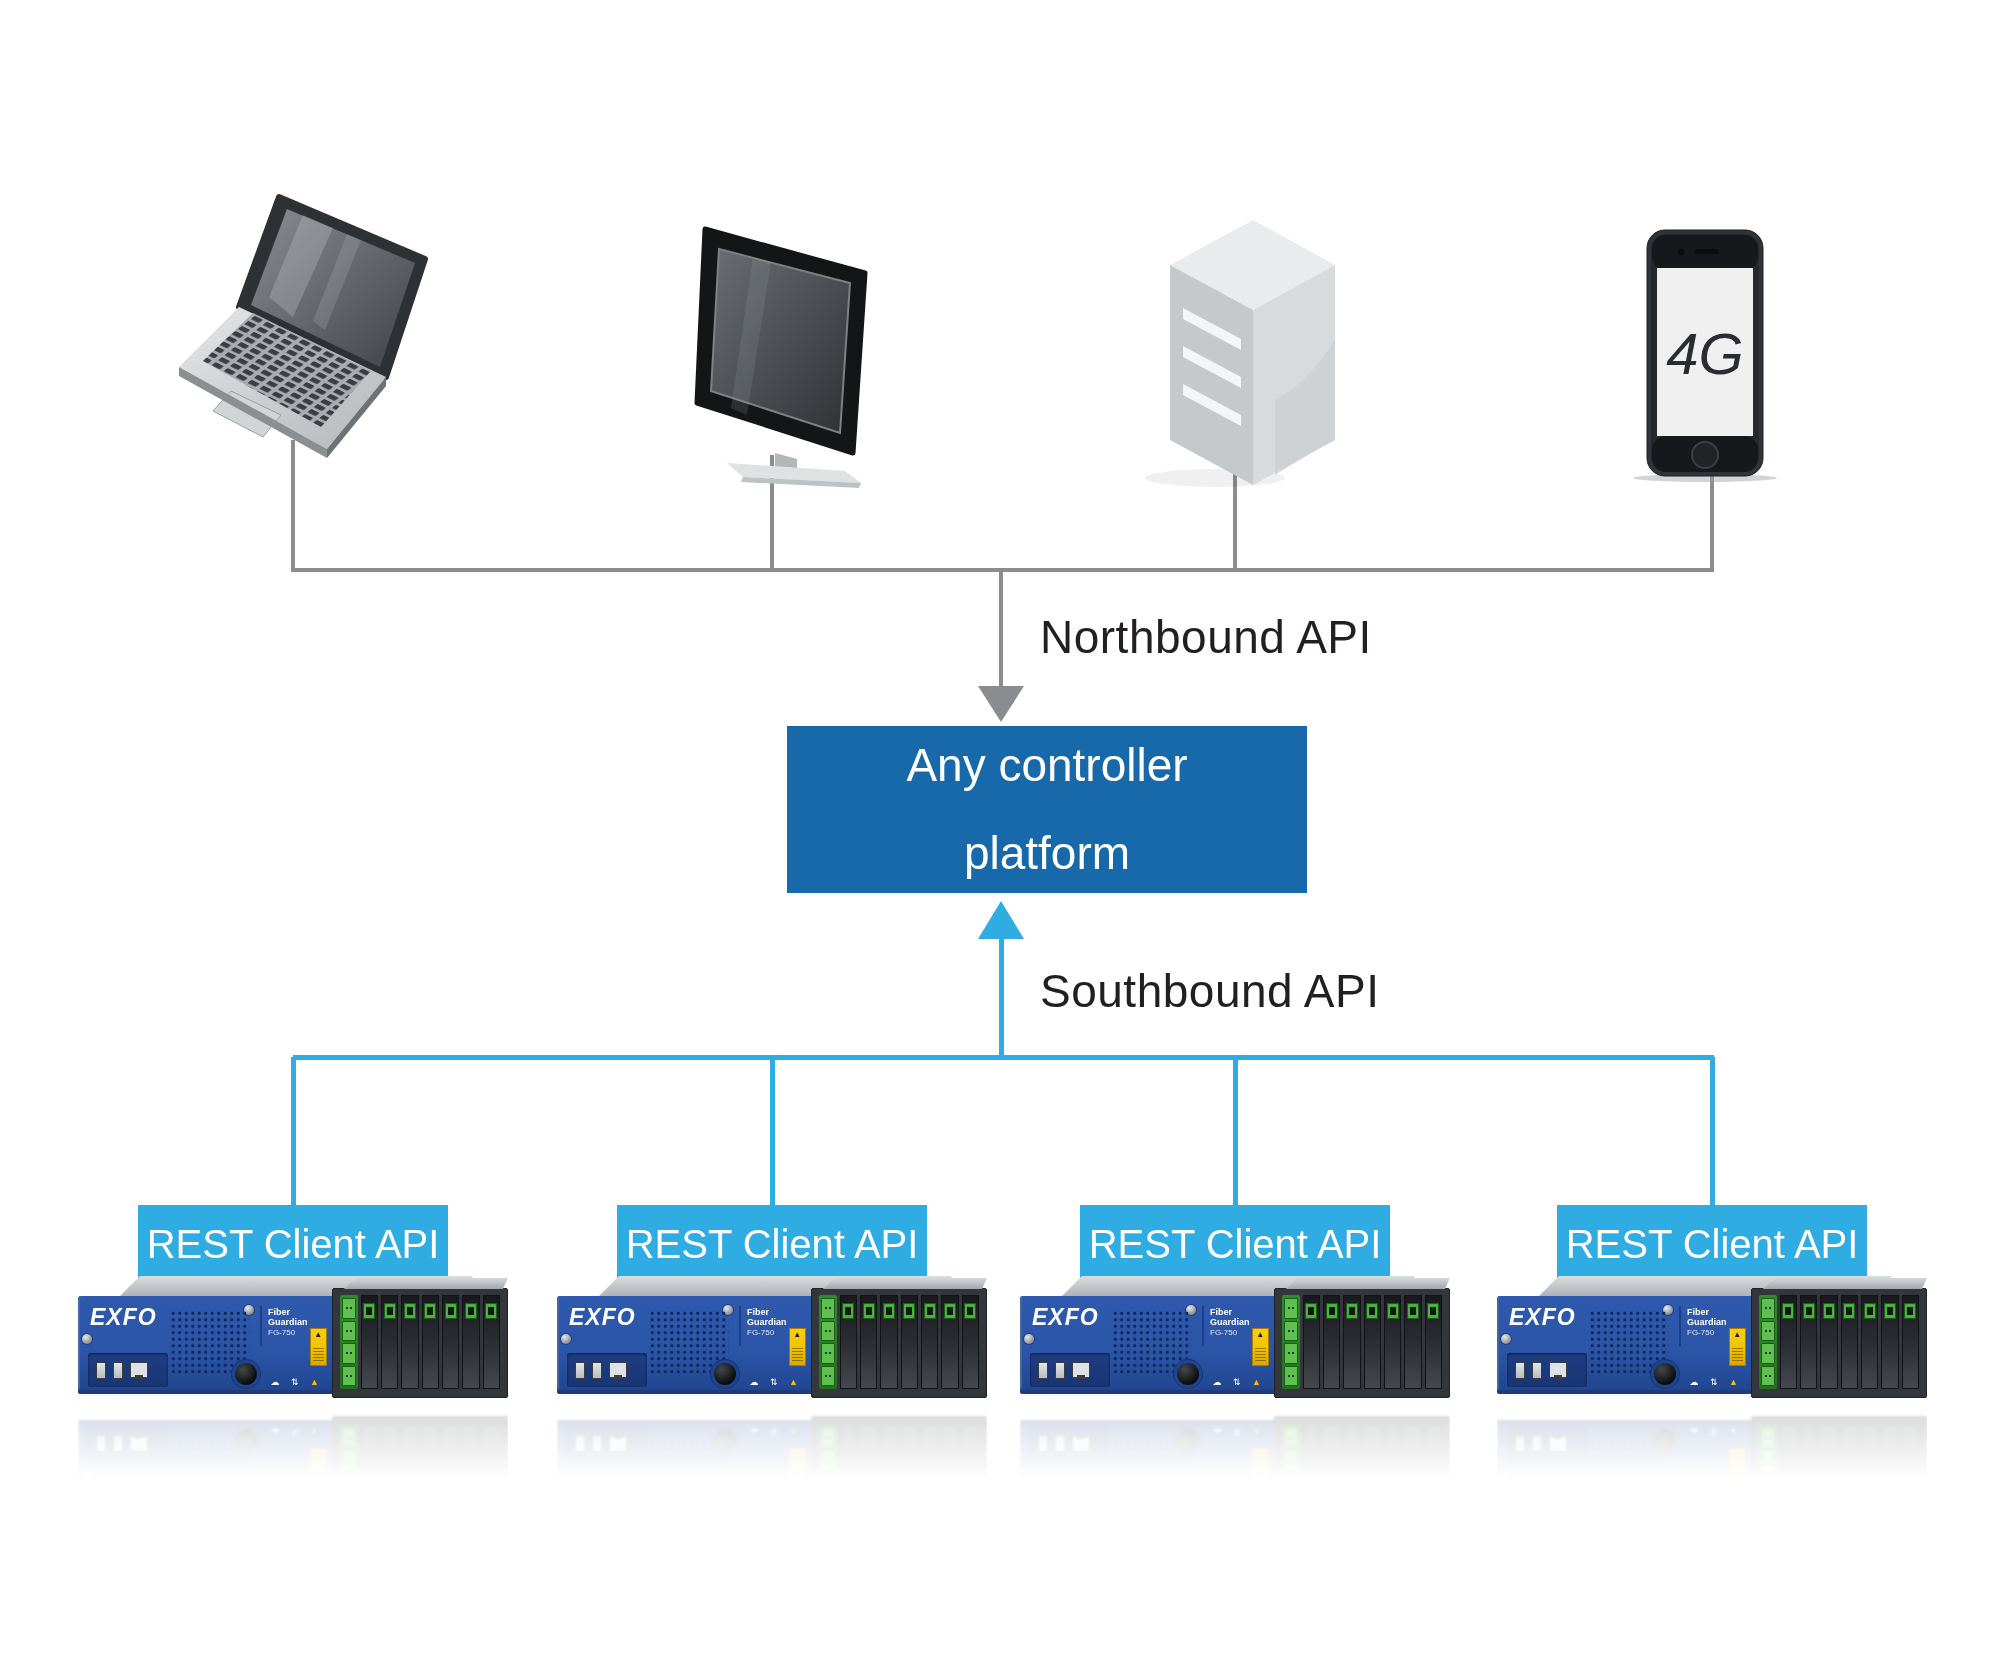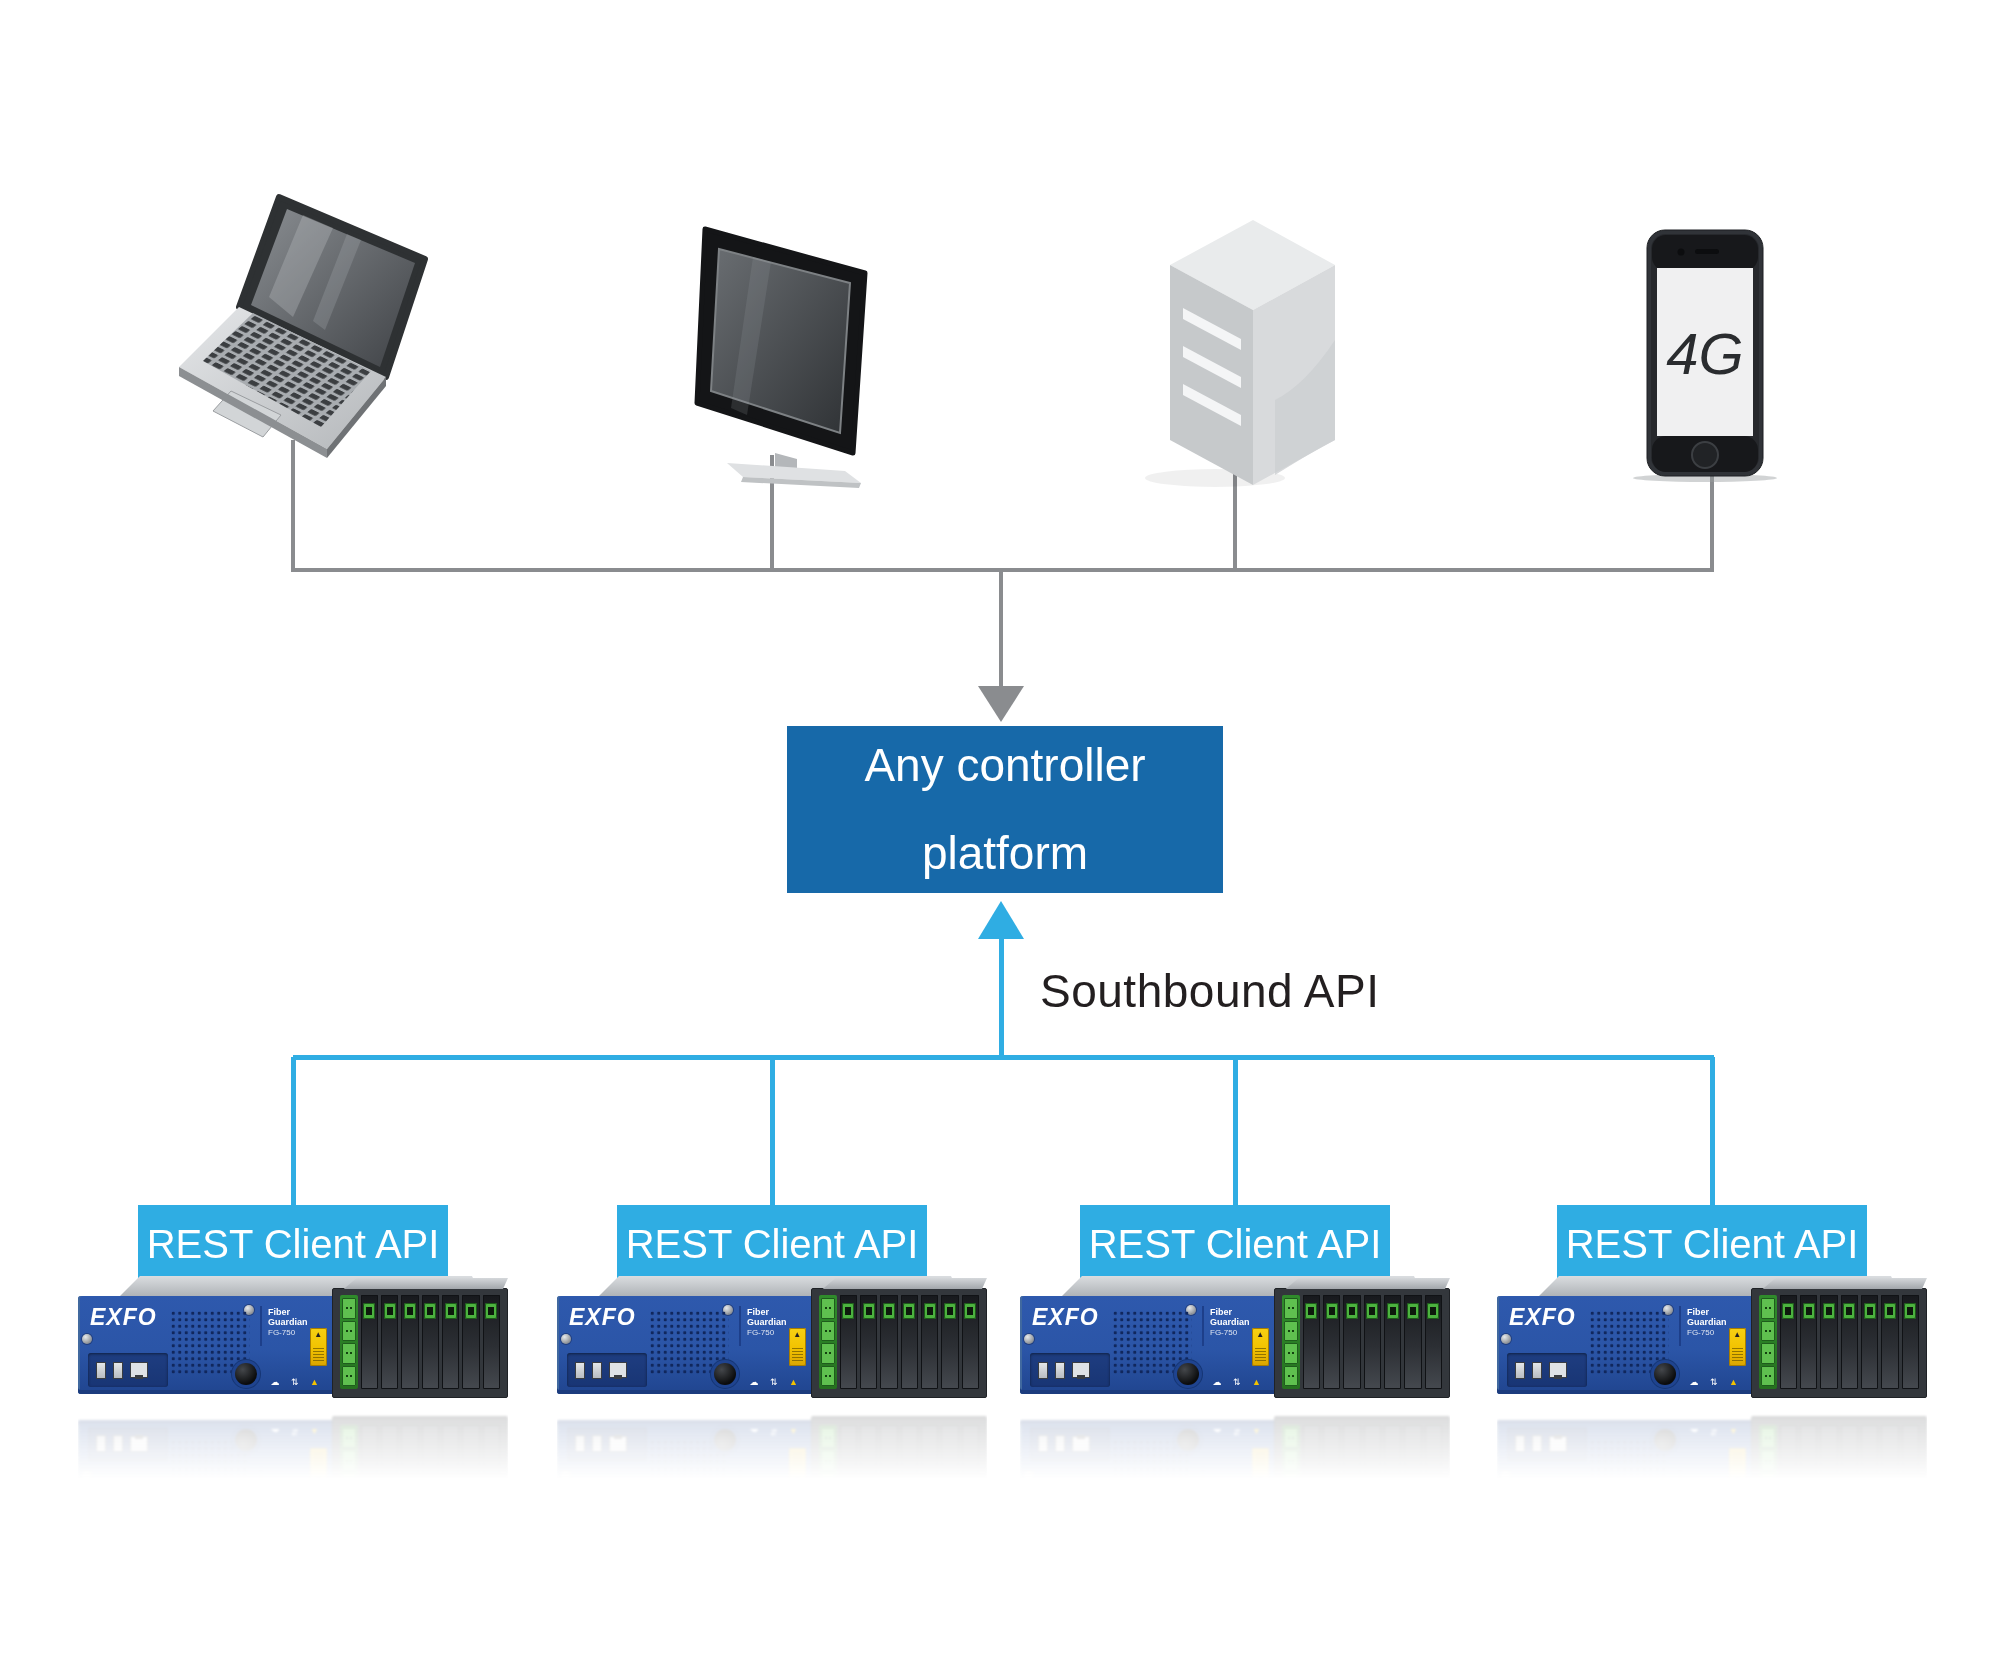--- a/index.html
+++ b/index.html
@@ -29,21 +29,21 @@
     border-top:36px solid var(--gray);
   }
   .arrowhead-up{
     position:absolute;width:0;height:0;
     border-left:23px solid transparent;border-right:23px solid transparent;
     border-bottom:38px solid var(--cyan);
   }
   
   .flow-label{position:absolute;font-size:46px;color:var(--ink);letter-spacing:.5px;}
   .ctrl-box{
-    position:absolute;left:787px;top:726px;width:436px;height:167px;
+    position:absolute;left:787px;top:726px;width:520px;height:167px;
     background:var(--blue);color:#fff;display:flex;flex-direction:column;
     align-items:center;justify-content:center;font-size:46px;line-height:1.3;gap:28px;
   }
   
   .device{position:absolute;font-style:italic;}
   .device svg{display:block;overflow:visible;}
   
   .rest-unit{position:absolute;top:1205px;width:430px;height:400px;}
   .rest-box{
     position:absolute;left:60px;top:0;width:310px;height:78px;background:var(--cyan);
@@ -153,20 +153,21 @@
   <div class="arrowhead-up" style="left:978px;top:901px;"></div>
   <div class="vline cyan" style="left:999px;top:936px;height:122px;"></div>
 
   <div class="hline cyan" style="left:293px;top:1055px;width:1421px;"></div>
 
   <div class="vline cyan" style="left:291px;top:1057px;height:150px;"></div>
   <div class="vline cyan" style="left:770px;top:1057px;height:150px;"></div>
   <div class="vline cyan" style="left:1233px;top:1057px;height:150px;"></div>
   <div class="vline cyan" style="left:1710px;top:1057px;height:150px;"></div>
 
+  <div class="flow-label" style="left:1040px;top:610px;">Northbound API</div>
   <div class="flow-label" style="left:1040px;top:964px;">Southbound API</div>
 
   <div class="ctrl-box">
     <div>Any controller</div>
     <div>platform</div>
   </div>
 
   <div class="device" style="left:175px;top:195px;">
     <svg width="268" height="275" viewBox="0 0 268 275">
       <defs>

